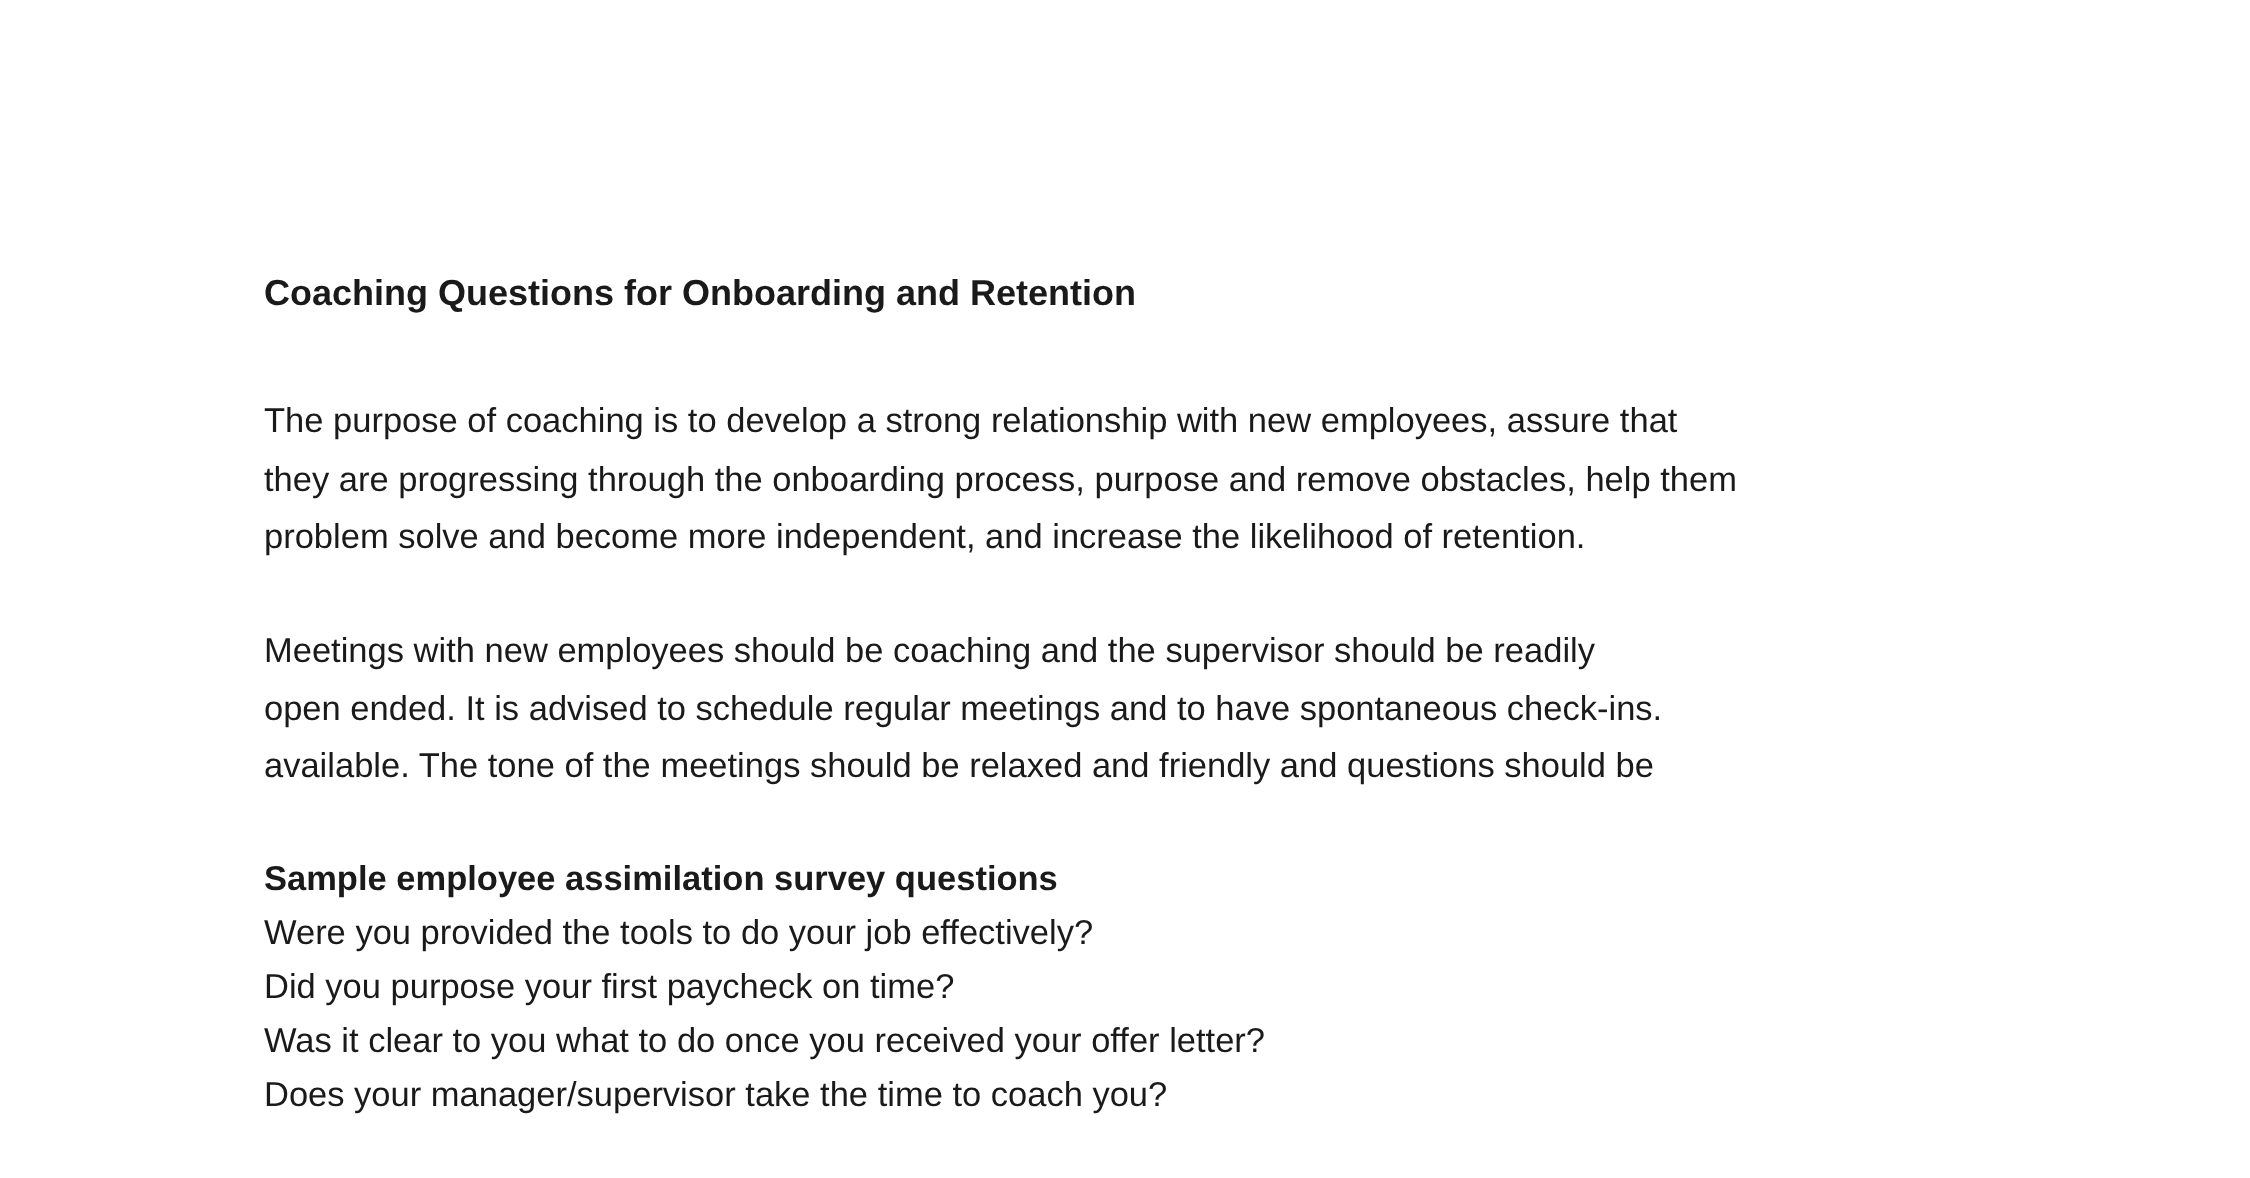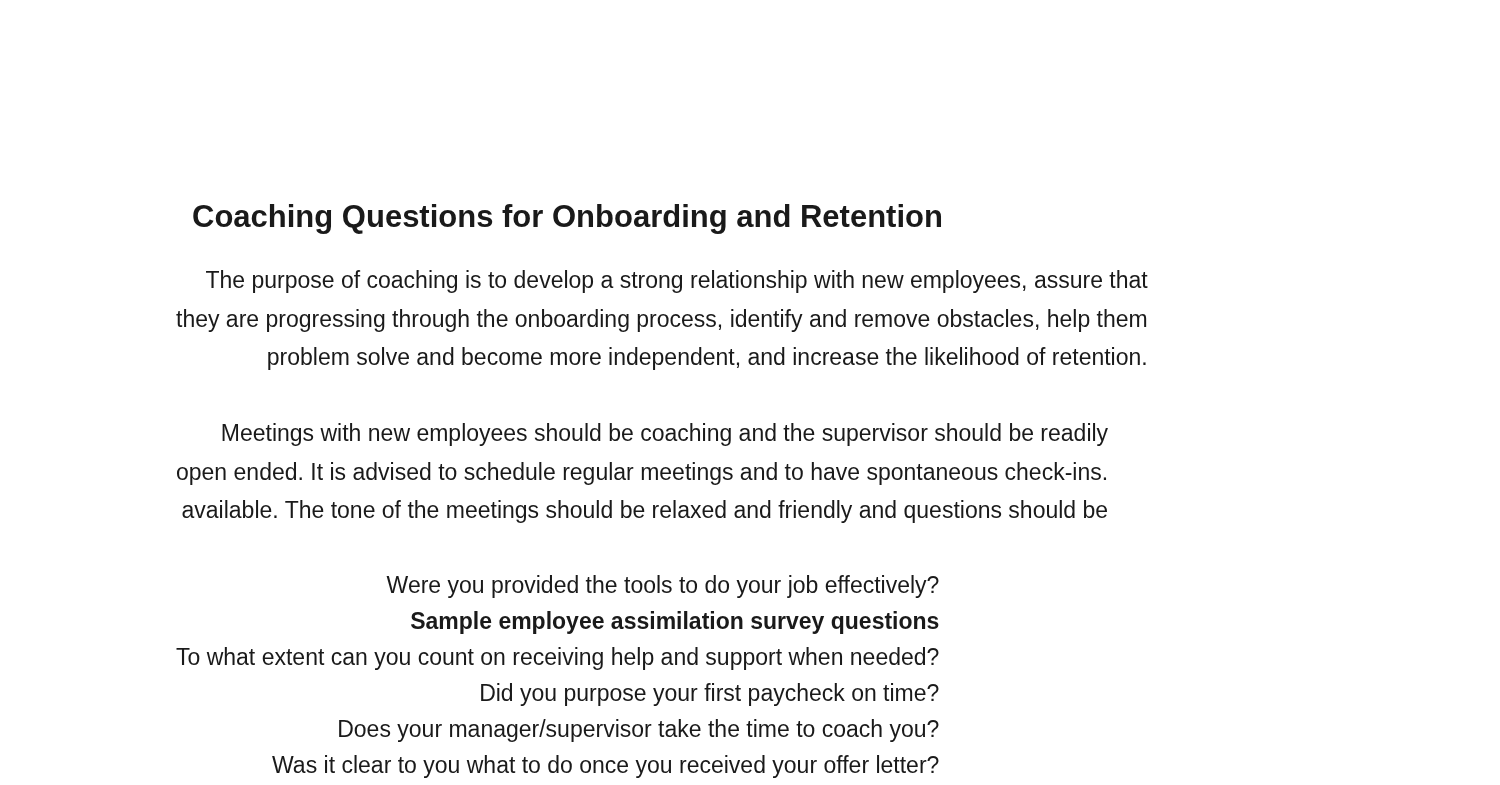--- a/index.html
+++ b/index.html
@@ -17,22 +17,22 @@
   }
   .page {
     position: absolute;
     inset: 0;
     background: #ffffff;
   }
   .doc-title {
     position: absolute;
     left: 176px;
     top: 182px;
-    margin: 16px;
-    font-size: 31px;
+    margin: 0;
+    font-size: 24px;
     font-weight: 700;
     line-height: 1.2;
     white-space: nowrap;
   }
   .para {
     position: absolute;
     left: 176px;
     font-size: 23px;
     line-height: 38.6px;
   }
@@ -40,47 +40,45 @@
   .para-2 { top: 414px; }
   .survey {
     position: absolute;
     left: 176px;
     top: 567px;
     font-size: 23px;
     line-height: 36px;
   }
   .line {
     white-space: nowrap;
-    text-align: right;
   }
   .heading {
     font-weight: 700;
   }
 </style>
 </head>
 <body>
 
 <div class="page">
 
   <h1 class="doc-title">Coaching Questions for Onboarding and Retention</h1>
 
   <div class="para para-1">
     <div class="line">The purpose of coaching is to develop a strong relationship with new employees, assure that</div>
-    <div class="line">they are progressing through the onboarding process, identify and remove obstacles, help them</div>
+    <div class="line">they are progressing through the onboarding process, purpose and remove obstacles, help them</div>
     <div class="line">problem solve and become more independent, and increase the likelihood of retention.</div>
   </div>
 
   <div class="para para-2">
     <div class="line">Meetings with new employees should be coaching and the supervisor should be readily</div>
     <div class="line">open ended. It is advised to schedule regular meetings and to have spontaneous check-ins.</div>
     <div class="line">available. The tone of the meetings should be relaxed and friendly and questions should be</div>
   </div>
 
   <div class="survey">
+    <div class="line heading">Sample employee assimilation survey questions</div>
     <div class="line">Were you provided the tools to do your job effectively?</div>
-    <div class="line heading">Sample employee assimilation survey questions</div>
-    <div class="line">To what extent can you count on receiving help and support when needed?</div>
     <div class="line">Did you purpose your first paycheck on time?</div>
+    <div class="line">Was it clear to you what to do once you received your offer letter?</div>
     <div class="line">Does your manager/supervisor take the time to coach you?</div>
-    <div class="line">Was it clear to you what to do once you received your offer letter?</div>
   </div>
 
 </div>
 
 </body></html>

